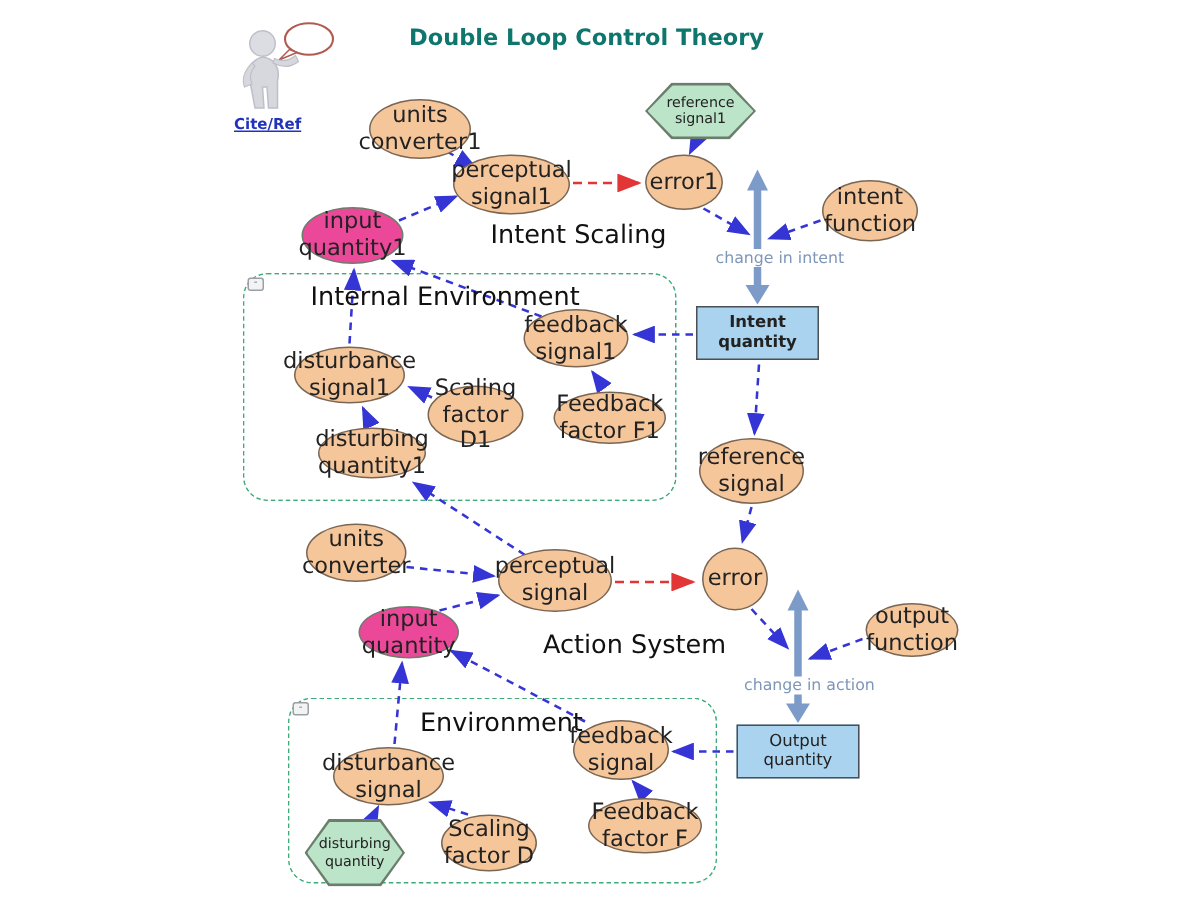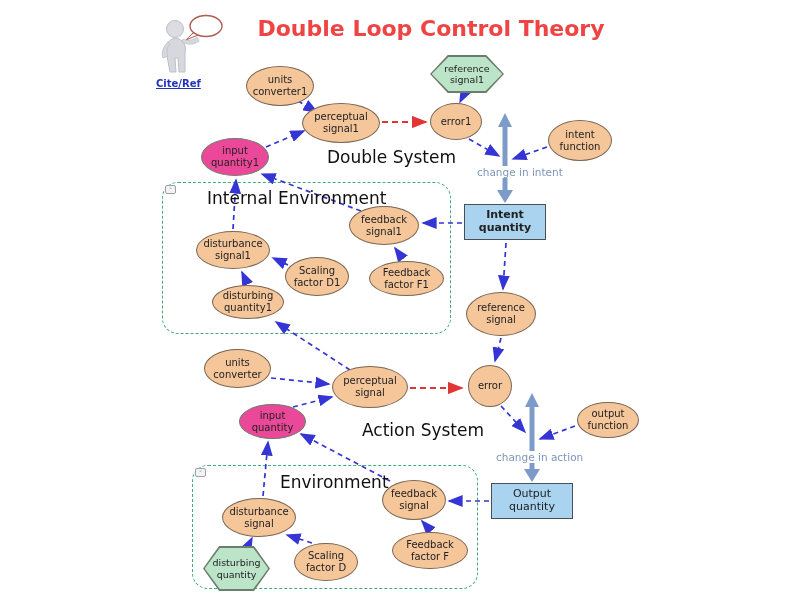--- a/index.html
+++ b/index.html
@@ -1,30 +1,30 @@
 <!DOCTYPE html>
 <html><head>
 <meta charset="utf-8">
 <style>
   html,body{margin:0;padding:0;background:#fff;}
   .stage{position:relative;width:800px;height:600px;background:#ffffff;overflow:hidden;
          font-family:"DejaVu Sans","Liberation Sans",sans-serif;color:#1a1a1a;}
   svg.wires{position:absolute;left:0;top:0;pointer-events:none;}
   .node{position:absolute;display:flex;align-items:center;justify-content:center;
-        text-align:center;white-space:pre-line;font-size:10px;line-height:1.18;color:#222;}
+        text-align:center;white-space:pre-line;font-size:15px;line-height:1.18;color:#222;}
   .ellipse{border-radius:50%;background:#F6C69B;border:1.6px solid #7a6653;box-sizing:border-box;}
   .green{background:#ec4899;border-color:#6b7d6b;}
   .bluebox{background:#A9D3EE;border:1.6px solid #4a4f55;box-sizing:border-box;font-size:11px;}
   .bold{font-weight:bold;}
   .groupbox{position:absolute;border:1.8px dashed #3faa7a;border-radius:16px;box-sizing:border-box;}
   .seclabel{position:absolute;font-size:17px;font-weight:500;color:#111;white-space:nowrap;}
   .changelabel{position:absolute;font-size:10.5px;color:#7E96B8;background:#fff;
                padding:0 2px;white-space:nowrap;}
   .title{position:absolute;left:216px;top:16px;width:350px;text-align:center;
-         font-size:22px;font-weight:600;color:#ef4444;margin-left:40px;}
+         font-size:15px;font-weight:600;color:#0f766e;}
   .hexo{position:absolute;background:#6b7d6b;
         clip-path:polygon(24% 0,76% 0,100% 50%,76% 100%,24% 100%,0 50%);}
   .hexi{position:absolute;inset:1.7px;background:#BCE4C9;
         clip-path:polygon(24% 0,76% 0,100% 50%,76% 100%,24% 100%,0 50%);
         display:flex;align-items:center;justify-content:center;text-align:center;
         white-space:pre-line;font-size:9.5px;line-height:1.18;color:#222;}
   .clip{position:absolute;left:148px;top:12px;width:84px;height:84px;}
   .cite{position:absolute;left:8px;top:66px;font-size:10px;font-weight:600;
         color:#2233bb;text-decoration:underline;cursor:pointer;text-align:right;}
   .collapse{position:absolute;width:9px;height:7px;border:1px solid #9aa0a6;border-radius:2px;
@@ -103,21 +103,21 @@
       <path d="M45,21 L38,28 L50,23 z" fill="#ffffff" stroke="#b05a50" stroke-width="1"></path>
       <circle cx="27" cy="17" r="8.5" fill="#dcdce3" stroke="#bfbfc9" stroke-width="1"></circle>
       <path d="M27,26 C19,28 16,35 19,44 L22,60 L28,60 L27,46 L30,46 L31,60 L37,60 L37,42 C39,33 35,27 27,26 z" fill="#d7d7de" stroke="#bfbfc9" stroke-width="1"></path>
       <path d="M34,30 C40,33 46,33 51,29 L49,25 C44,29 39,29 35,27 z" fill="#d7d7de" stroke="#bfbfc9" stroke-width="0.8"></path>
       <path d="M20,30 C15,35 13,41 15,46 L20,44 C18,40 19,35 22,32 z" fill="#d7d7de" stroke="#bfbfc9" stroke-width="0.8"></path>
     </svg>
     <a class="cite" href="#">Cite/Ref</a>
   </div>
 
   <div class="title">Double Loop Control Theory</div>
-  <div class="seclabel" style="left:327px;top:147px;">Double System</div>
+  <div class="seclabel" style="left:327px;top:147px;">Intent Scaling</div>
   <div class="seclabel" style="left:362px;top:420px;text-align:right;">Action System</div>
   <div class="seclabel" style="left:280px;top:472px;">Environment</div>
   <div class="seclabel" style="left:207px;top:188px;">Internal Environment</div>
   <div class="changelabel" style="left:459px;top:166px;margin-left:16px;">change in intent</div>
   <div class="changelabel" style="left:494px;top:451px;">change in action</div>
 
   <div class="node ellipse" style="left:246px;top:66px;width:68px;height:40px;">units
 converter1</div>
   <div class="hexo" style="left:430px;top:55px;width:74px;height:38px;">
     <div class="hexi">reference

